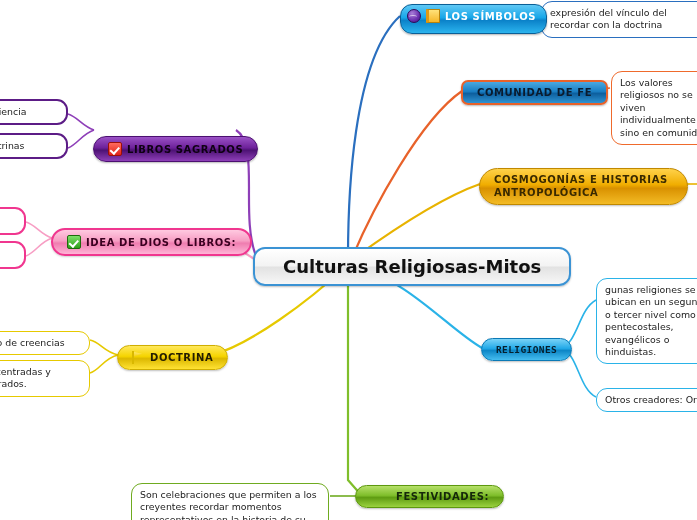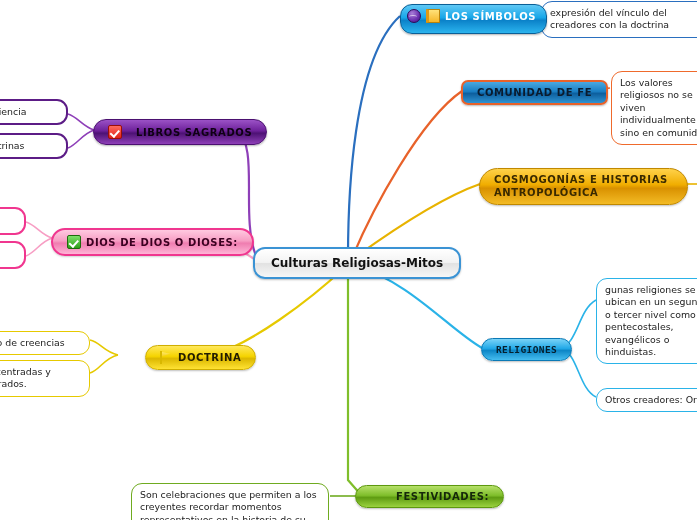--- a/index.html
+++ b/index.html
@@ -26,23 +26,23 @@
     font-weight:bold;
     font-size:10px;
     letter-spacing:.6px;
     color:#111;
   }
   .root{
     background:linear-gradient(180deg,#ffffff 0%,#f3f3f3 48%,#e2e2e2 52%,#f7f7f7 100%);
     border:2px solid #3b93d4;
     border-radius:12px;
     color:#111;
-    font-size:12px;
+    font-size:18px;
     font-weight:bold;
-    padding:7px 16px;
+    padding:7px 28px;
     box-shadow:0 1px 2px rgba(0,0,0,.25);
   }
   
   .n-symbols{
     background:linear-gradient(180deg,#5fc8f5 0%,#18a7e8 45%,#0b82c9 55%,#2bb4ee 100%);
     border:1px solid #0a5f96;border-radius:12px;
     color:#ffffff;
     box-shadow:0 1px 2px rgba(0,0,0,.3);
     padding:4px 10px 10px 6px;
   }
@@ -85,21 +85,20 @@
     background:linear-gradient(180deg,#ffc9e0 0%,#f79ec4 45%,#ef7db0 55%,#ffb4d6 100%);
     border:2px solid #f0368f;
     color:#3a0020;
     box-shadow:0 1px 2px rgba(0,0,0,.18);
   }
   .n-doctrina{
     background:linear-gradient(180deg,#ffe85c 0%,#f5d400 45%,#dcb800 55%,#ffe233 100%);
     border:1px solid #cfae00;
     color:#231d00;
     box-shadow:0 1px 2px rgba(0,0,0,.25);
-    margin-left:28px;
   }
 
   
   .leaf{
     position:absolute;
     box-sizing:border-box;
     background:#ffffff;
     border-radius:11px;
     padding:5px 8px;
     font-size:9.4px;
@@ -194,21 +193,21 @@
   <div class="node root" style="left:253px;top:247px;">
     <span>Culturas Religiosas-Mitos</span>
   </div>
 
   <div class="node pill n-symbols" style="left:400px;top:4px;">
     <span class="ico ico-globe"></span>
     <span class="ico ico-book"></span>
     <span>LOS SÍMBOLOS</span>
   </div>
   <div class="leaf blue" style="left:541px;top:1px;width:176px;">
-    <span>expresión del vínculo del creadores con la doctrina</span>
+    <span>expresión del vínculo del recordar con la doctrina</span>
   </div>
 
   <div class="node pill n-comunidad" style="left:461px;top:80px;border-radius:7px;">
     <span>COMUNIDAD DE FE</span>
   </div>
   <div class="leaf orange" style="left:611px;top:71px;width:110px;">
     <span>Los valores religiosos no se viven individualmente sino en comunidad</span>
   </div>
 
   <div class="node pill n-religiones" style="left:481px;top:338px;">
@@ -238,30 +237,30 @@
   </div>
   <div class="leaf yellow oneline" style="left:-28px;top:331px;width:118px;">
     <span>unto de creencias</span>
   </div>
   <div class="leaf yellow" style="left:-28px;top:360px;width:118px;">
     <span>an centradas y sagrados.</span>
   </div>
 
   <div class="node pill n-idea" style="left:51px;top:228px;">
     <span class="ico ico-check-green"></span>
-    <span>DIOS DE DIOS O DIOSES:</span>
+    <span>IDEA DE DIOS O LIBROS:</span>
   </div>
   <div class="leaf pink" style="left:-22px;top:207px;width:48px;height:28px;">
     <span></span>
   </div>
   <div class="leaf pink" style="left:-22px;top:241px;width:48px;height:28px;">
     <span></span>
   </div>
 
-  <div class="node pill n-libros" style="left:93px;top:119px;gap:9px;">
+  <div class="node pill n-libros" style="left:93px;top:136px;">
     <span class="ico ico-check-red"></span>
     <span>LIBROS SAGRADOS</span>
   </div>
   <div class="leaf purple oneline" style="left:-38px;top:99px;width:106px;">
     <span>experiencia</span>
   </div>
   <div class="leaf purple oneline" style="left:-38px;top:133px;width:106px;">
     <span>n doctrinas</span>
   </div>
 

